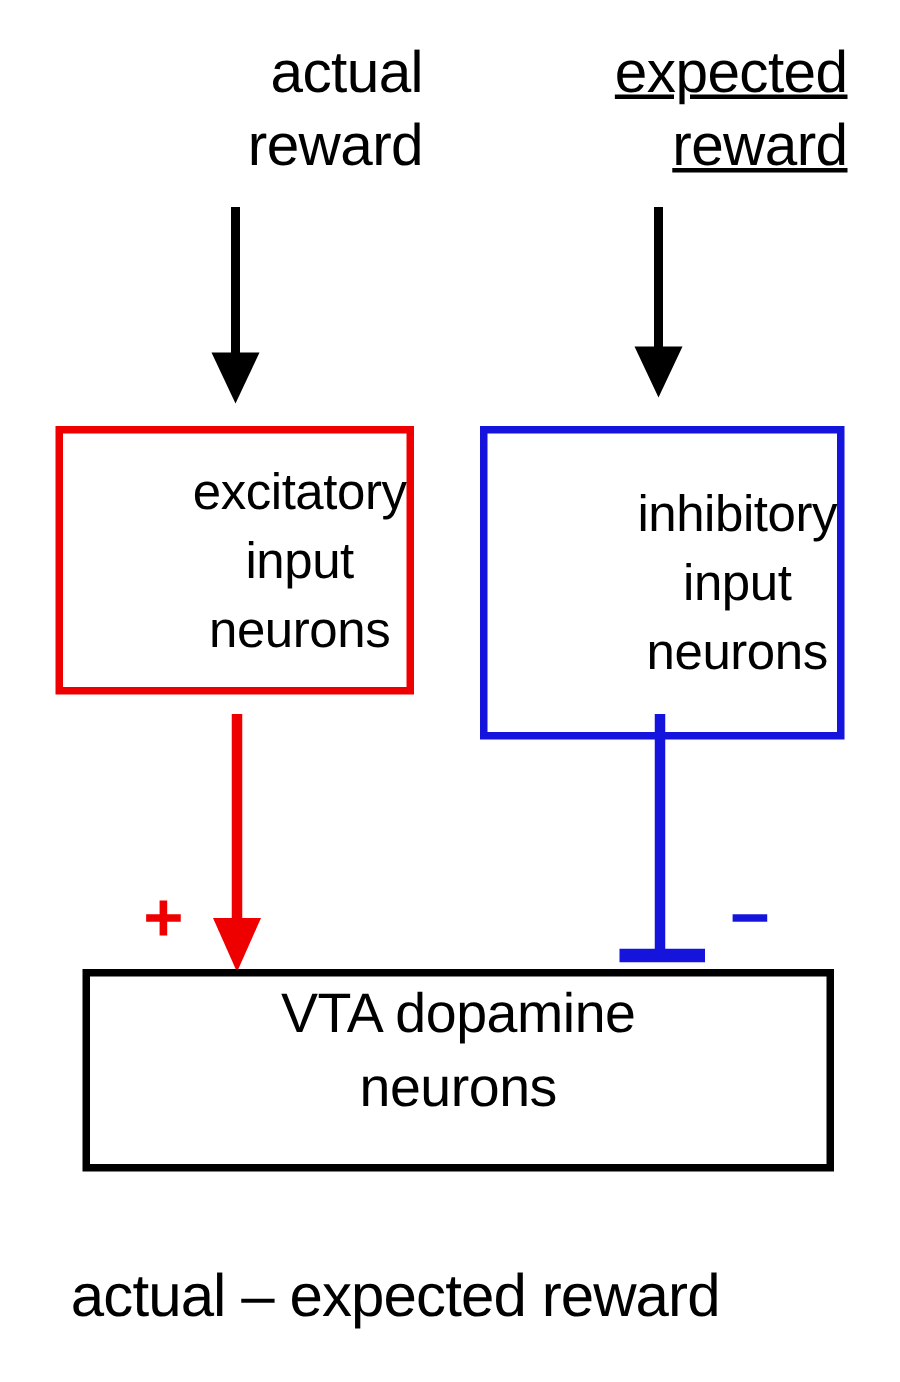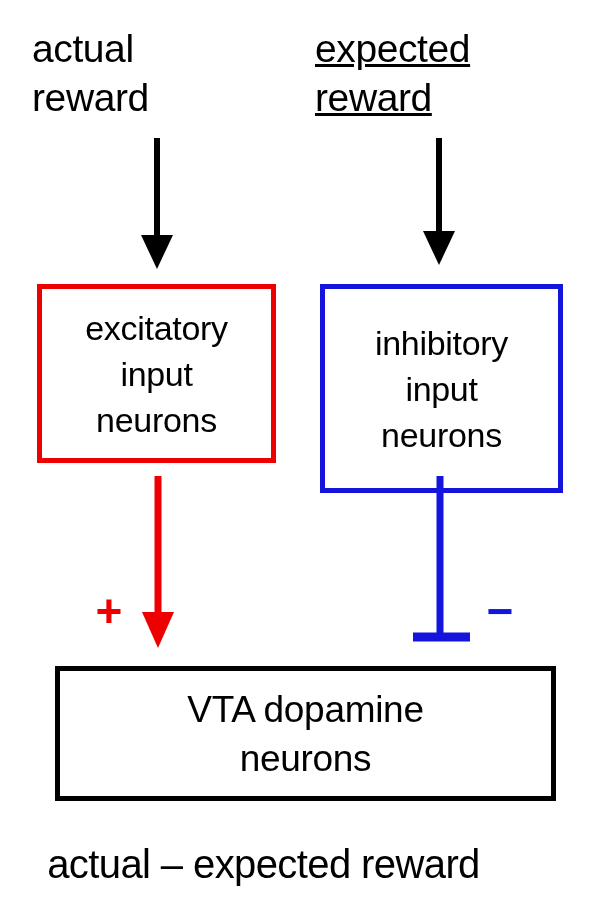--- a/index.html
+++ b/index.html
@@ -19,21 +19,21 @@
   .canvas {
     position: absolute;
     left: 0; top: 0;
     width: 600px;
     height: 921px;
   }
 
   
   .source-label {
     position: absolute;
-    text-align: left;
+    text-align: right;
     font-size: 39px;
     line-height: 49px;
     letter-spacing: -0.4px;
     color: #000000;
     white-space: pre-line;
   }
   #src-actual   { left: 32px;  top: 24px;  width: 250px; }
   #src-expected { left: 315px; top: 24px;  width: 250px; text-decoration: underline; }
 
   
@@ -41,21 +41,21 @@
   #arrow-actual   { left: 131px; top: 136px; }
   #arrow-expected { left: 413px; top: 136px; }
 
   
   .neuron-box {
     position: absolute;
     box-sizing: border-box;
     background: #ffffff;
     display: flex;
     flex-direction: column;
-    align-items: center;
+    align-items: flex-end;
     justify-content: center;
   }
   .neuron-box .box-text {
     font-size: 34px;
     line-height: 46px;
     text-align: center;
     letter-spacing: -0.3px;
     white-space: pre-line;
     color: #000000;
   }
@@ -82,26 +82,26 @@
     font-weight: bold;
     text-align: center;
   }
   #sign-plus  { left: 88px;  top: 588px; width: 42px; color: #ee0000; }
   #sign-minus { left: 479px; top: 588px; width: 42px; color: #1414dc; }
 
   
   #box-vta {
     position: absolute;
     box-sizing: border-box;
-    left: 55px; top: 666px;
+    left: 55px; top: 646px;
     width: 501px; height: 135px;
     border: 5px solid #000000;
     background: #ffffff;
     display: flex;
-    align-items: center;
+    align-items: flex-start;
     justify-content: center;
   }
   #box-vta .box-text {
     font-size: 37px;
     line-height: 49px;
     text-align: center;
     letter-spacing: -0.3px;
     white-space: pre-line;
     color: #000000;
   }

